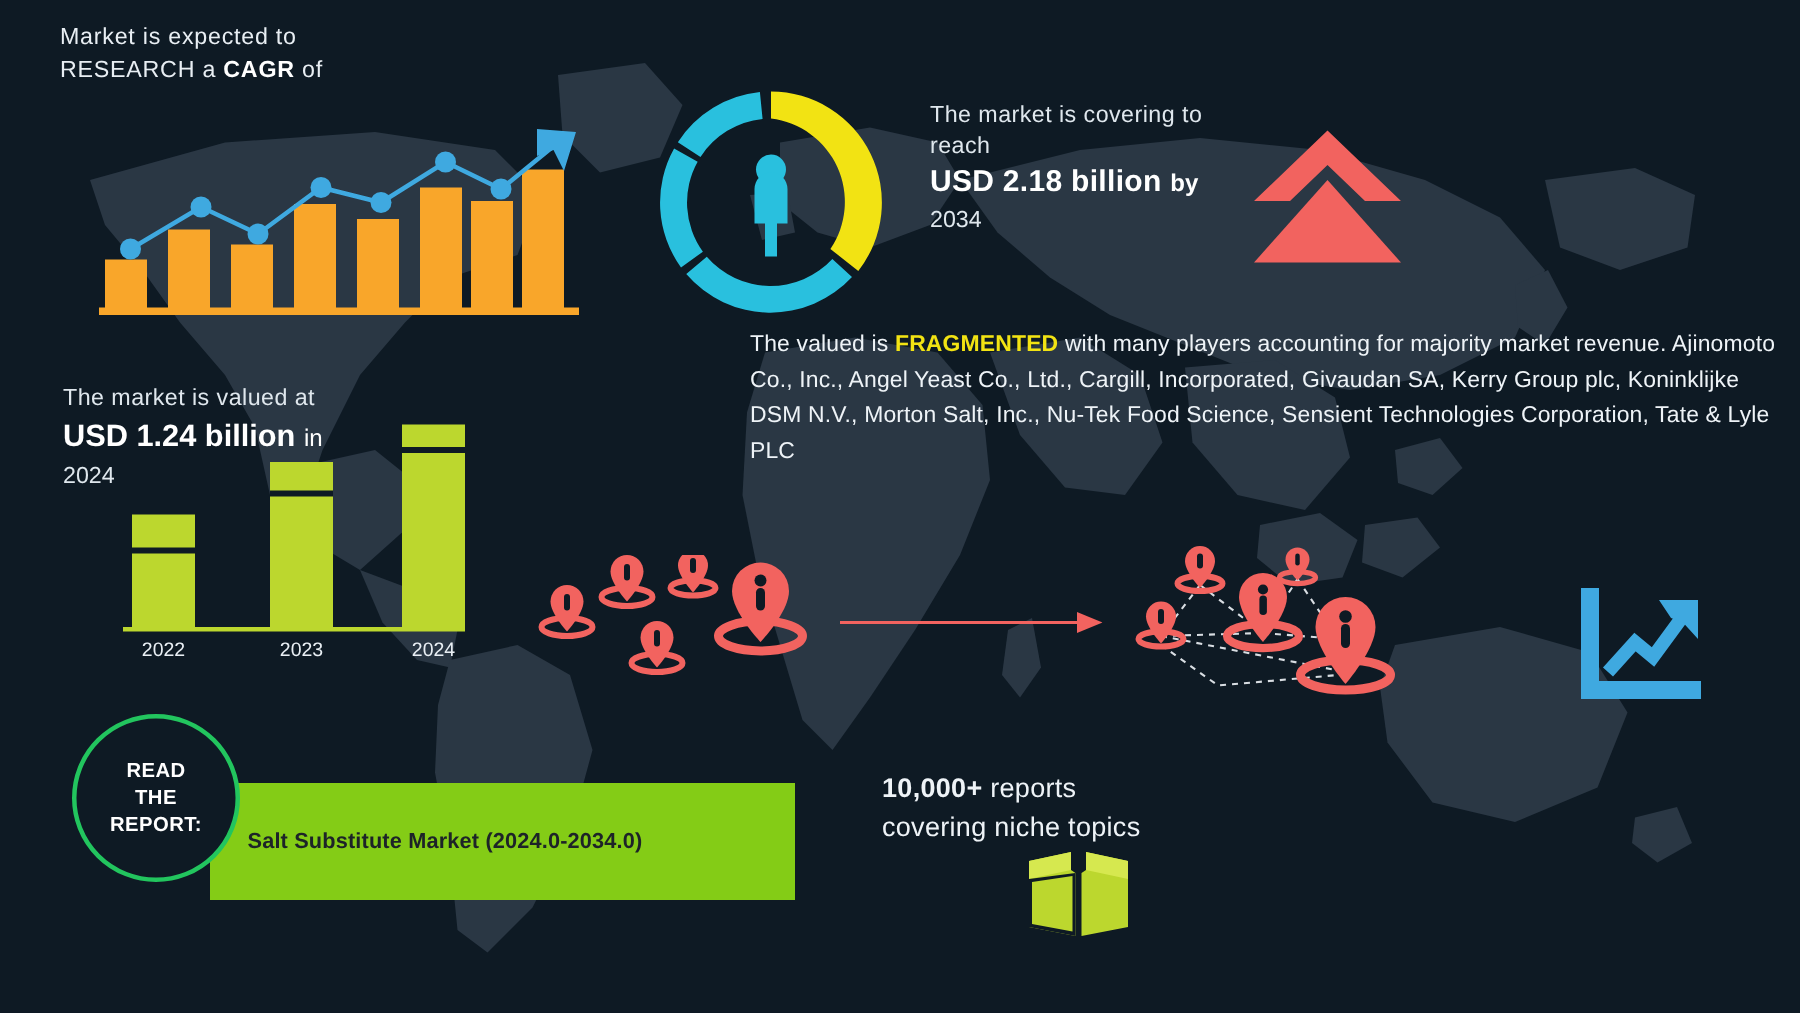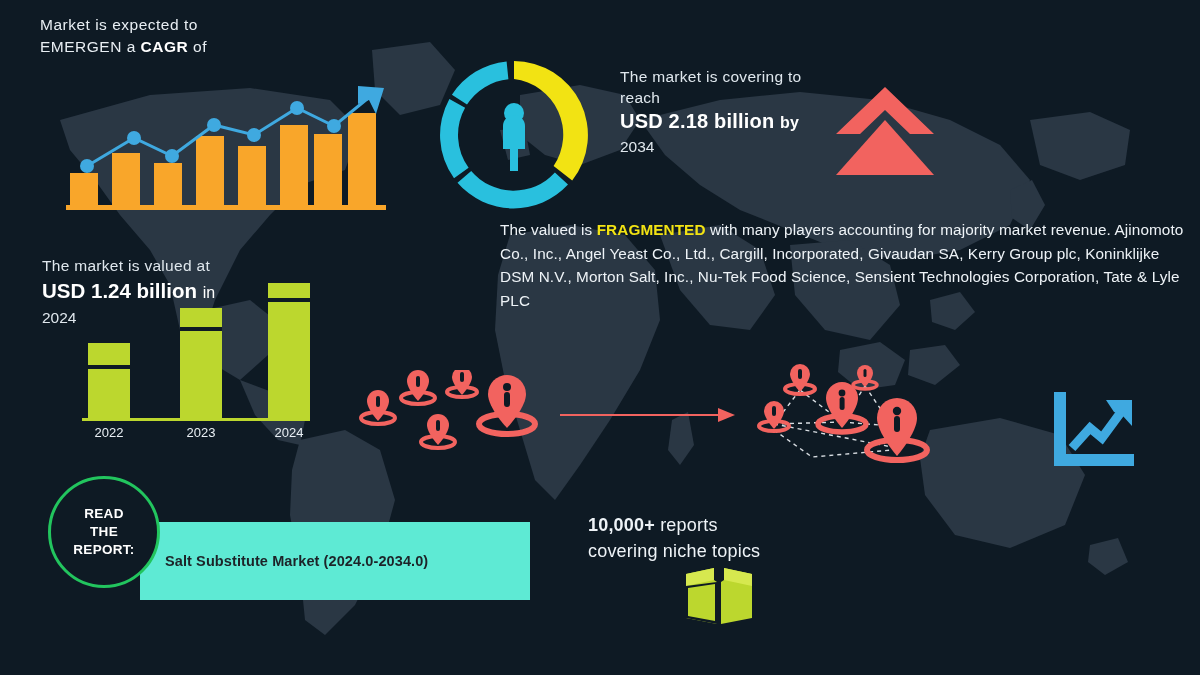--- a/index.html
+++ b/index.html
@@ -68,21 +68,21 @@
   #pins-left  { left: 352px; top: 370px; width: 200px; height: 105px; }
   #pins-arrow { left: 560px; top: 404px; width: 175px; height: 22px; }
   #pins-right { left: 752px; top: 362px; width: 195px; height: 115px; }
 
   
   #blue-icon { left: 1048px; top: 390px; width: 88px; height: 80px; }
 
   
   #report-bar {
     left: 140px; top: 522px; width: 390px; height: 78px;
-    background: #5eead4;
+    background: #84cc16;
   }
   #report-bar-label {
     position: absolute; left: 25px; top: 0; height: 78px;
     display: flex; align-items: center;
     color: #1d2328; font-size: 14.5px; font-weight: bold; letter-spacing: .1px;
   }
   #report-circle {
     left: 48px; top: 476px; width: 112px; height: 112px;
     border: 3px solid #22c55e; border-radius: 50%;
     background: #0e1a24;
@@ -157,21 +157,21 @@
 
       <path d="M1010,190 L1032,180 L1045,205 L1030,230 L1012,218 Z"></path>
 
       <path d="M1030,120 L1090,112 L1130,130 L1125,165 L1080,180 L1040,165 Z"></path>
     </g>
   </svg>
 
   <div class="layer" id="cagr-block">
     <div class="cagr-line">Market is expected to</div>
     <div class="cagr-line">
-      <span>EMERGEN a </span><b>CAGR</b><span> of</span>
+      <span>RESEARCH a </span><b>CAGR</b><span> of</span>
     </div>
   </div>
 
   <svg class="layer" id="orange-chart" viewBox="0 0 330 135">
     <g fill="#f9a62a">
       <rect x="8" y="95" width="28" height="33"></rect>
       <rect x="50" y="75" width="28" height="53"></rect>
       <rect x="92" y="85" width="28" height="43"></rect>
       <rect x="134" y="58" width="28" height="70"></rect>
       <rect x="176" y="68" width="28" height="60"></rect>

